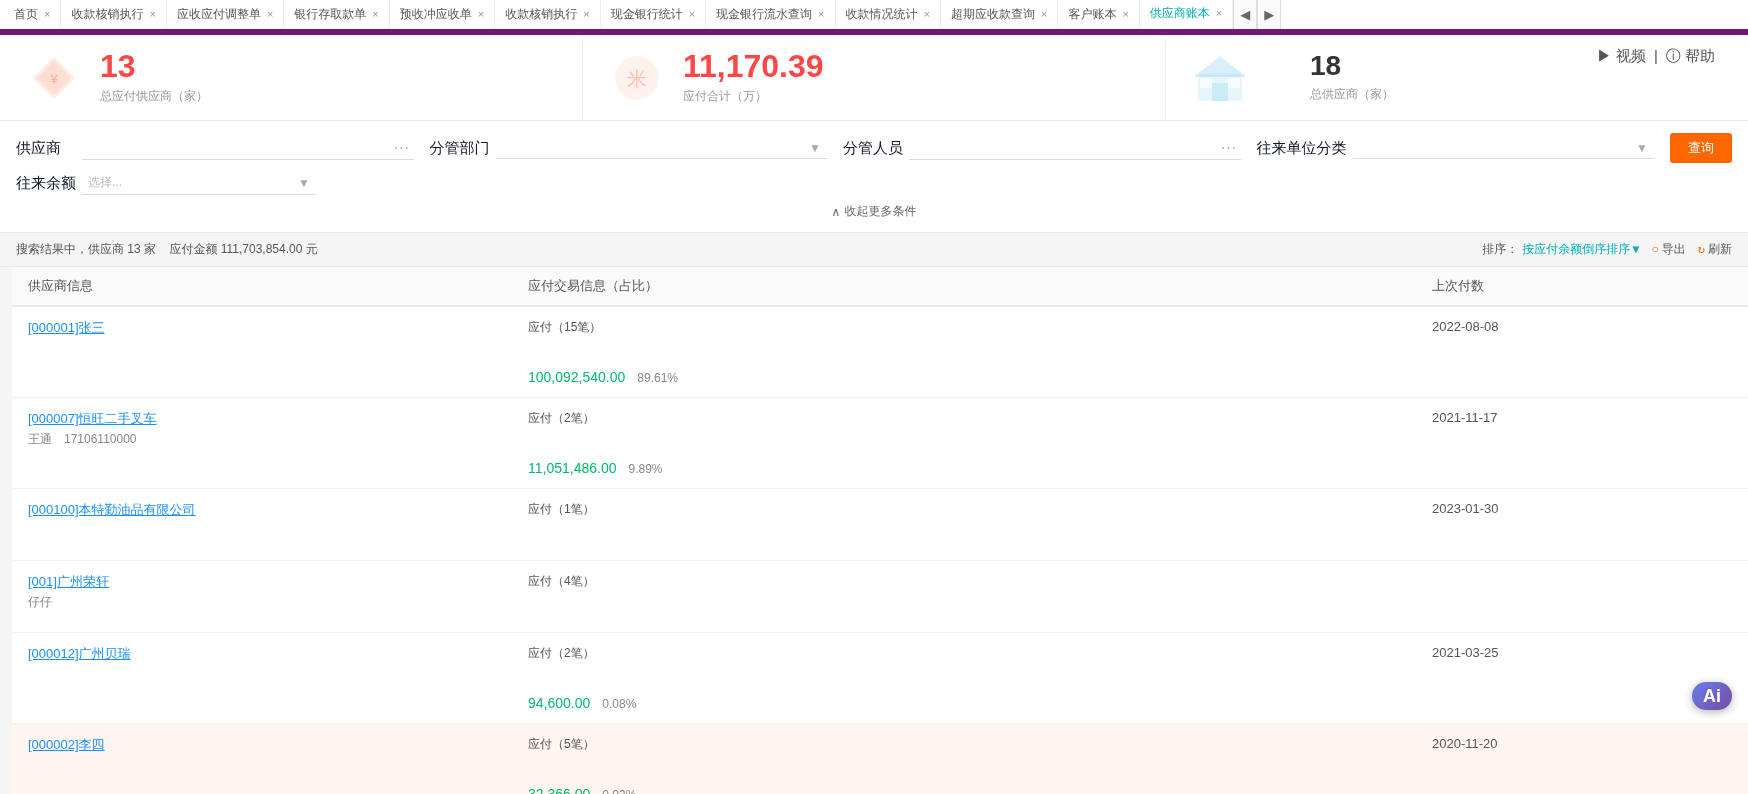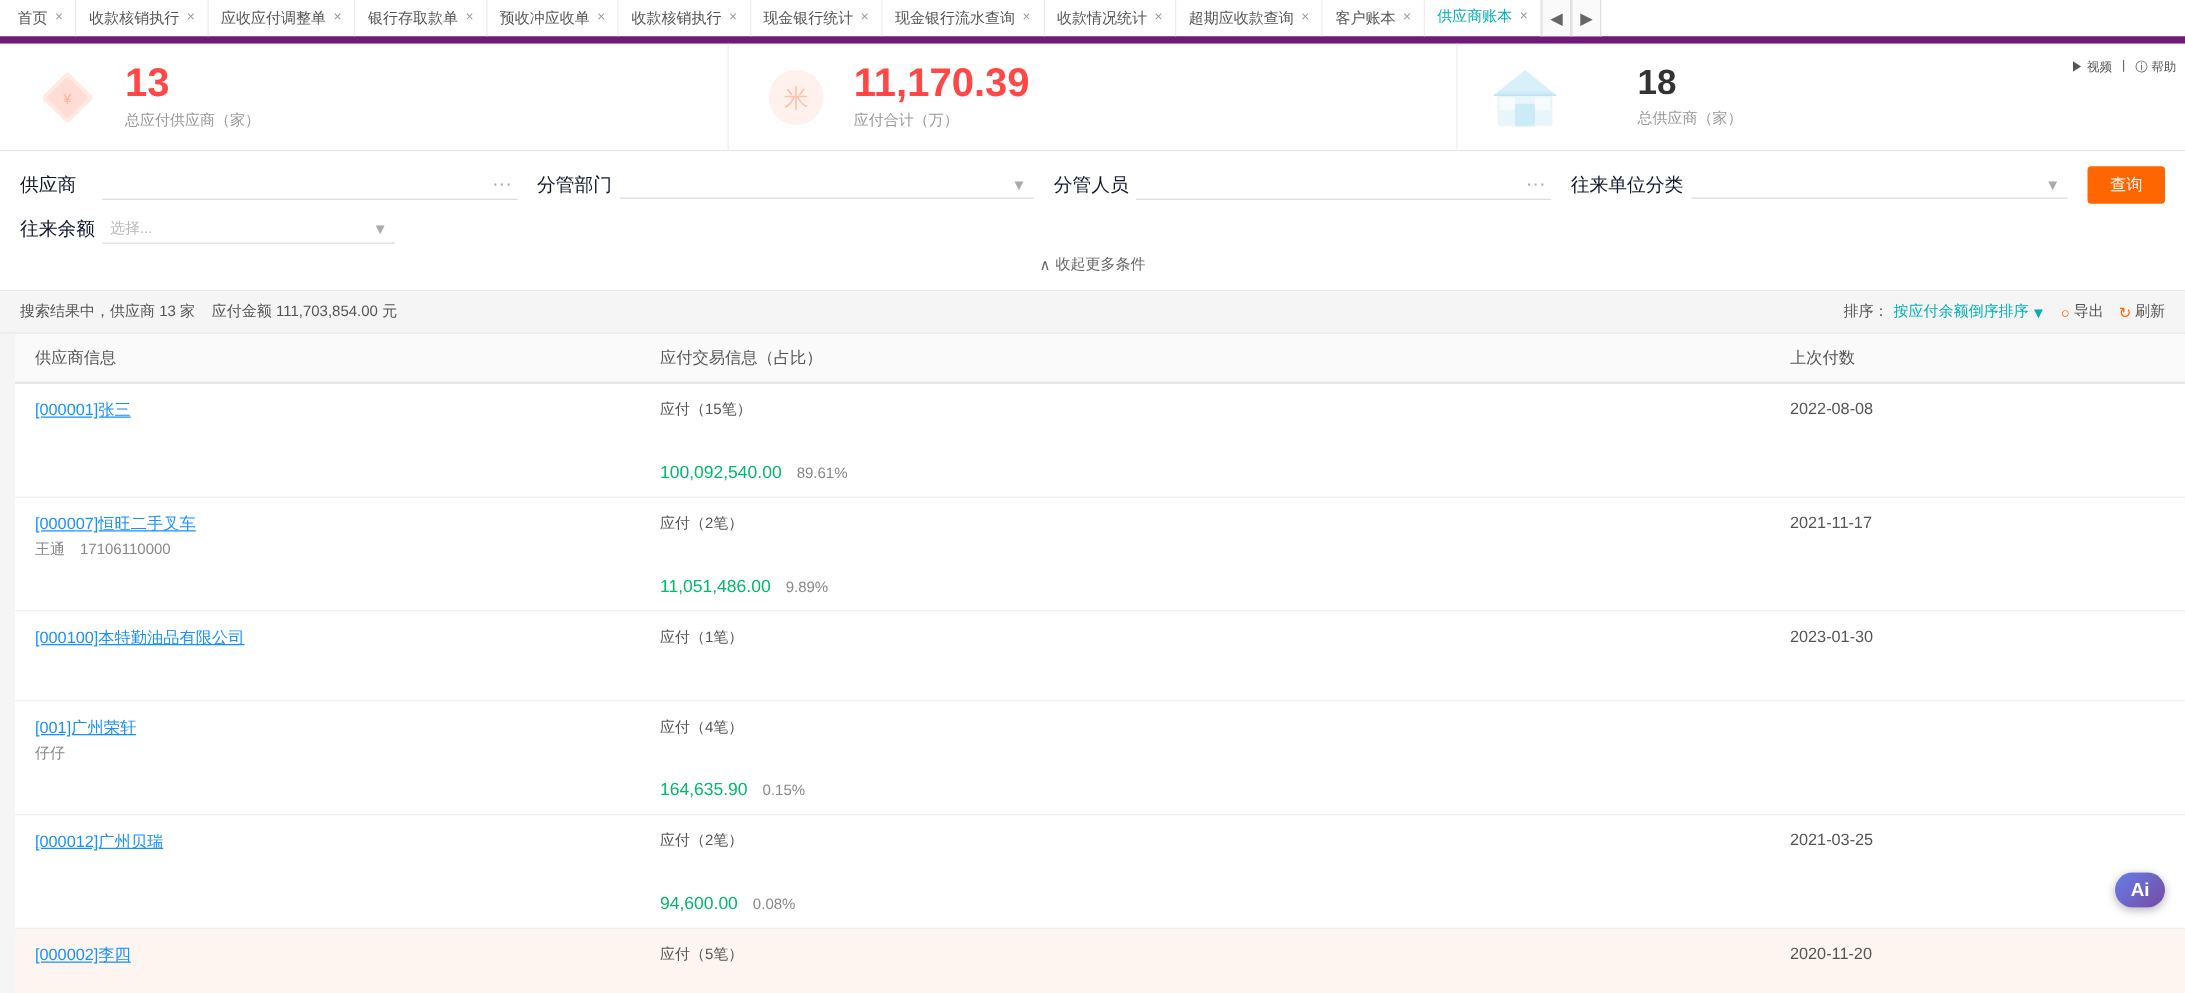--- a/index.html
+++ b/index.html
@@ -61,23 +61,23 @@
       color: #ff4747;
       line-height: 1;
     }
     .stat-label {
       font-size: 12px;
       color: #999;
       margin-top: 6px;
     }
     .stat-right-links {
       position: absolute;
-      right: 7px;
+      right: 33px;
       top: 12px;
-      font-size: 10px;
+      font-size: 15px;
       color: #666;
       display: flex;
       gap: 8px;
     }
     .stat-right-links span { cursor: pointer; color: #555; }
 
     
     .filter-bar {
       background: #fff;
       padding: 12px 16px 8px 16px;
@@ -146,20 +146,21 @@
       align-items: center;
       justify-content: space-between;
       font-size: 12px;
       color: #555;
       border-bottom: 1px solid #e8e8e8;
     }
     .results-actions {
       display: flex;
       align-items: center;
       gap: 12px;
+      font-family: Liberation Mono, monospace;
     }
     .results-sort {
       display: flex;
       align-items: center;
       gap: 4px;
     }
     .sort-select {
       color: #00b0b9;
       cursor: pointer;
       font-size: 12px;
@@ -509,24 +510,20 @@
         <div class="last-pay">2023-01-30</div>
       </div>
 
       <div class="table-row">
         <div>
           <a class="supplier-link">[001]广州荣轩</a>
           <div class="supplier-sub">仔仔</div>
         </div>
         <div class="trade-info">
           <div class="trade-label">应付（4笔）</div>
-          <div class="trade-row">
-            <span class="trade-amount">164,635.90</span>
-            <span class="trade-percent">0.15%</span>
-          </div>
         </div>
         <div class="last-pay"></div>
       </div>
 
       <div class="table-row">
         <div>
           <a class="supplier-link">[000012]广州贝瑞</a>
         </div>
         <div class="trade-info">
           <div class="trade-label">应付（2笔）</div>
@@ -548,15 +545,15 @@
             <span class="trade-amount">32,366.00</span>
             <span class="trade-percent">0.03%</span>
           </div>
         </div>
         <div class="last-pay">2020-11-20</div>
       </div>
 
     </div>
   </div>
 
-  <div style="position:fixed; right:16px; bottom:68px; background:linear-gradient(135deg,#667eea,#764ba2); color:#fff; width:40px; height:28px; border-radius:14px; display:flex; align-items:center; justify-content:center; font-size:15px; font-weight:bold; cursor:pointer; box-shadow:0 2px 8px rgba(0,0,0,0.3);">Ai</div>
+  <div style="position:fixed; right:16px; bottom:84px; background:linear-gradient(135deg,#667eea,#764ba2); color:#fff; width:40px; height:28px; border-radius:14px; display:flex; align-items:center; justify-content:center; font-size:18px; font-weight:bold; cursor:pointer; box-shadow:0 2px 8px rgba(0,0,0,0.3);">Ai</div>
 
 </div>
 
 </body></html>

